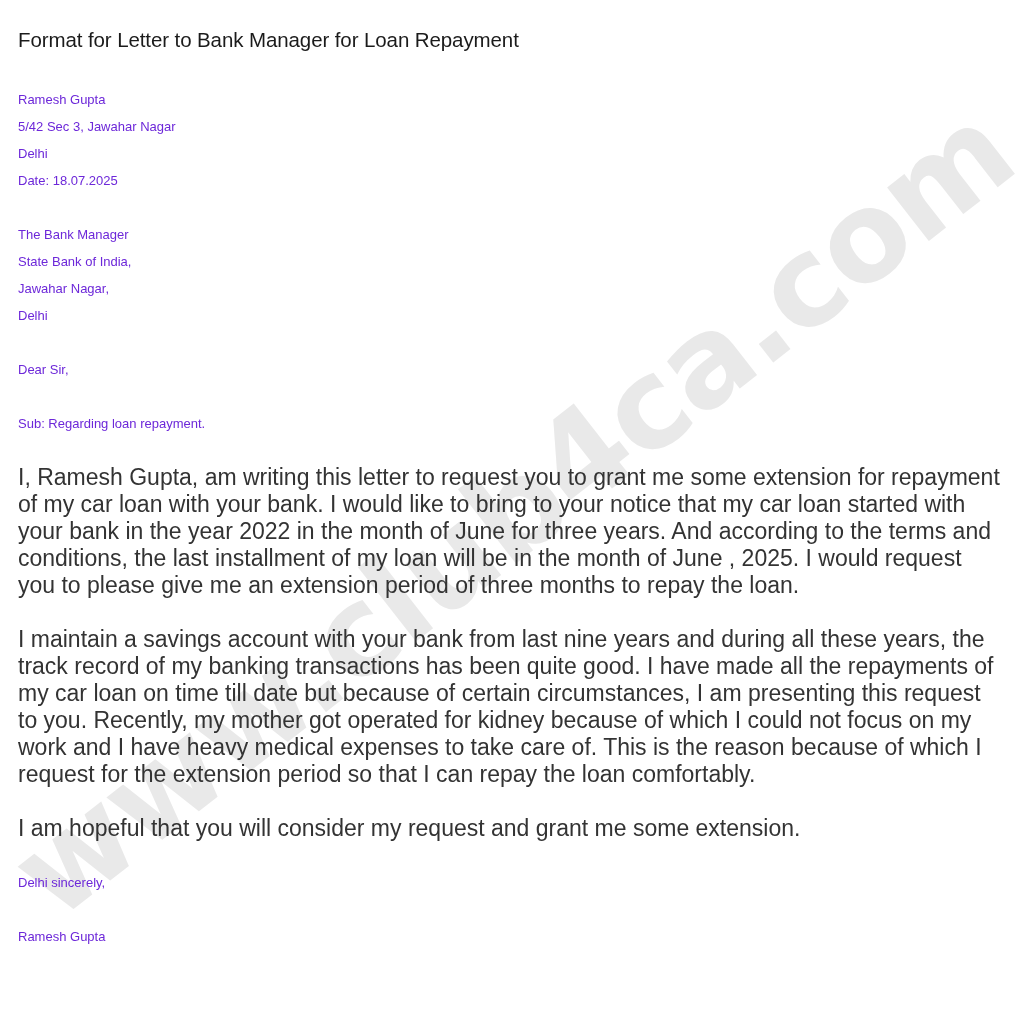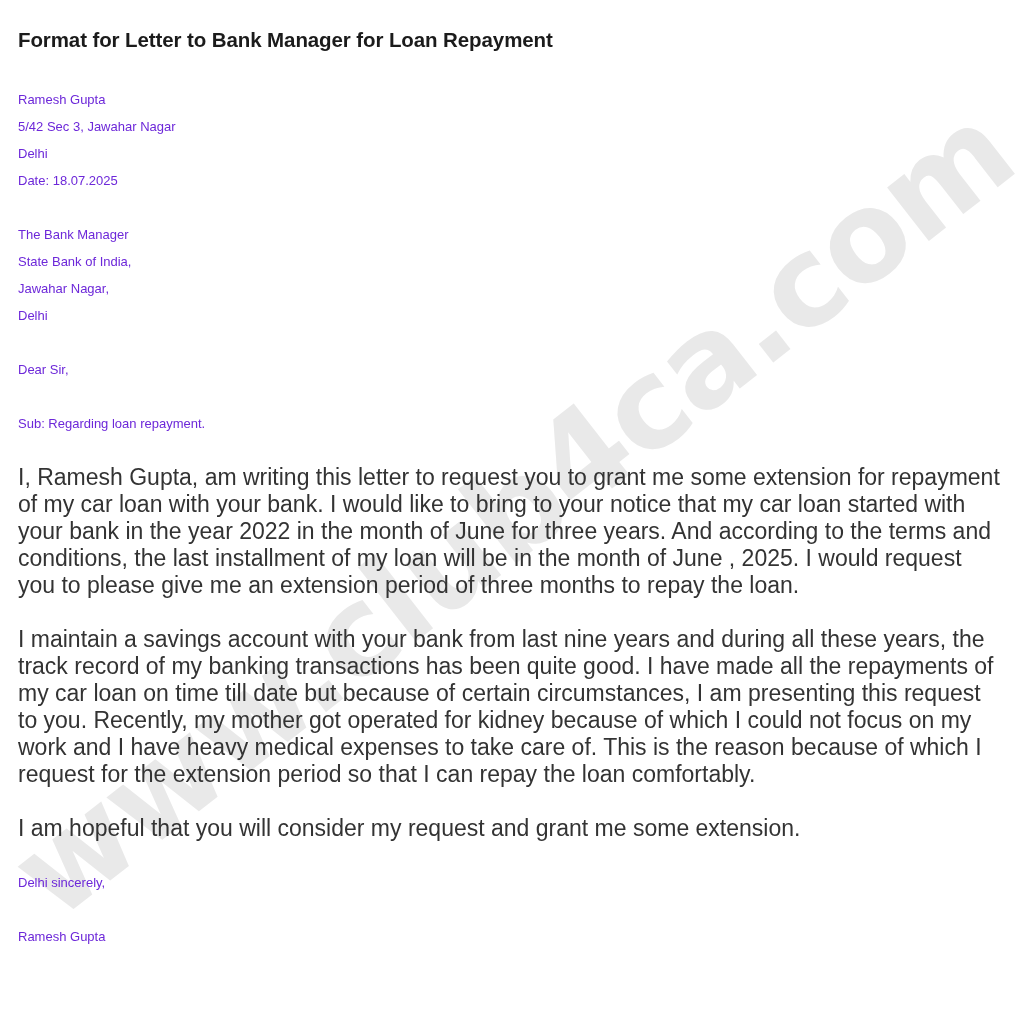--- a/index.html
+++ b/index.html
@@ -42,21 +42,21 @@
   
   #page {
     position: relative;
     z-index: 1;
     padding: 26px 20px 0 18px;
     box-sizing: border-box;
   }
 
   .doc-title {
     font-size: 20.5px;
-    font-weight: 700;
+    font-weight: 400;
     color: #1b1b1b;
     letter-spacing: -0.1px;
     line-height: 28px;
     margin: 0 0 32px 0;
   }
 
   .block {
     font-size: 13px;
     color: #6d28d9;
     line-height: 27px;

